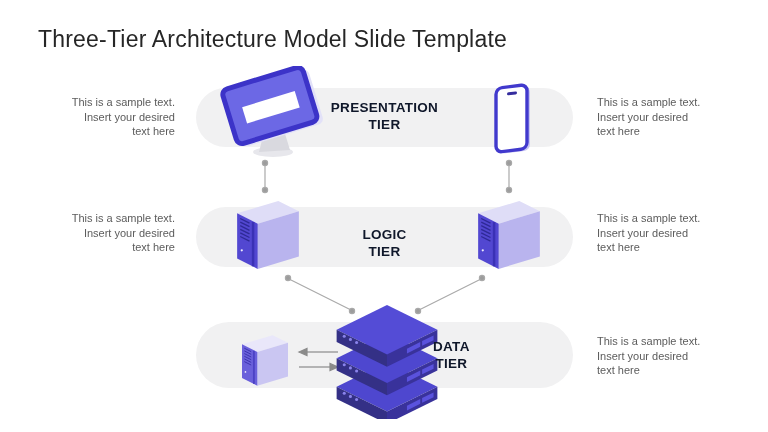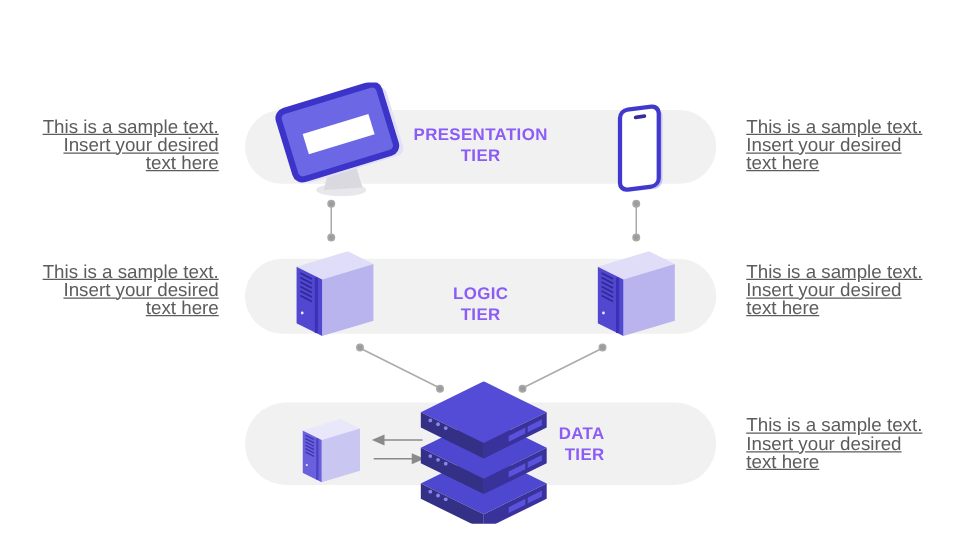--- a/index.html
+++ b/index.html
@@ -11,50 +11,51 @@
     position:absolute;left:38px;top:26px;width:600px;
     font-size:23px;font-weight:400;color:#262626;letter-spacing:.2px;
   }
   .pill{
     position:absolute;left:196px;width:377px;background:#F1F1F2;border-radius:999px;z-index:1;
   }
   .pill.t1{top:88px;height:59px;}
   .pill.t2{top:207px;height:60px;}
   .pill.t3{top:322px;height:66px;}
   .tier-label{
-    position:absolute;z-index:4;font-size:13.5px;font-weight:700;color:#8b5cf6;
+    position:absolute;z-index:4;font-size:13.5px;font-weight:700;color:#0f172a;
     line-height:17px;letter-spacing:.3px;white-space:pre-line;
   }
   .tier-label.c{left:196px;width:377px;text-align:center;}
   .tier-label.l1{top:99px;}
   .tier-label.l2{top:226px;}
-  .tier-label.l3{left:447px;top:338px;text-align:right;}
+  .tier-label.l3{left:433px;top:338px;text-align:center;}
   .side-text{
-    position:absolute;z-index:2;width:142px;font-size:15px;line-height:14.5px;
-    color:#5C5C5C;white-space:pre-line;text-decoration:underline;
+    position:absolute;z-index:2;width:142px;font-size:11px;line-height:14.5px;
+    color:#5C5C5C;white-space:pre-line;
   }
   .side-text.left{left:33px;text-align:right;}
   .side-text.right{left:597px;text-align:left;}
   .st-1{top:95px;}
   .st-2{top:211px;}
   .st-3{top:334px;}
   .icon{position:absolute;z-index:3;}
   .icon-desktop{left:219px;top:66px;}
   .icon-phone{left:489px;top:74px;}
   .icon-server-a{left:237px;top:201px;}
   .icon-server-b{left:478px;top:201px;}
   .icon-small-server{left:242px;top:335px;}
   .icon-stack{left:334px;top:305px;}
   .connectors{position:absolute;left:0;top:0;z-index:2;pointer-events:none;}
 </style>
 </head>
 <body>
 
 <div class="slide">
 
+  <div class="title">Three-Tier Architecture Model Slide Template</div>
 
   <div class="pill t1"></div>
   <div class="pill t2"></div>
   <div class="pill t3"></div>
 
   <div class="tier-label c l1">PRESENTATION
 TIER</div>
   <div class="tier-label c l2">LOGIC
 TIER</div>
   <div class="tier-label l3">DATA

